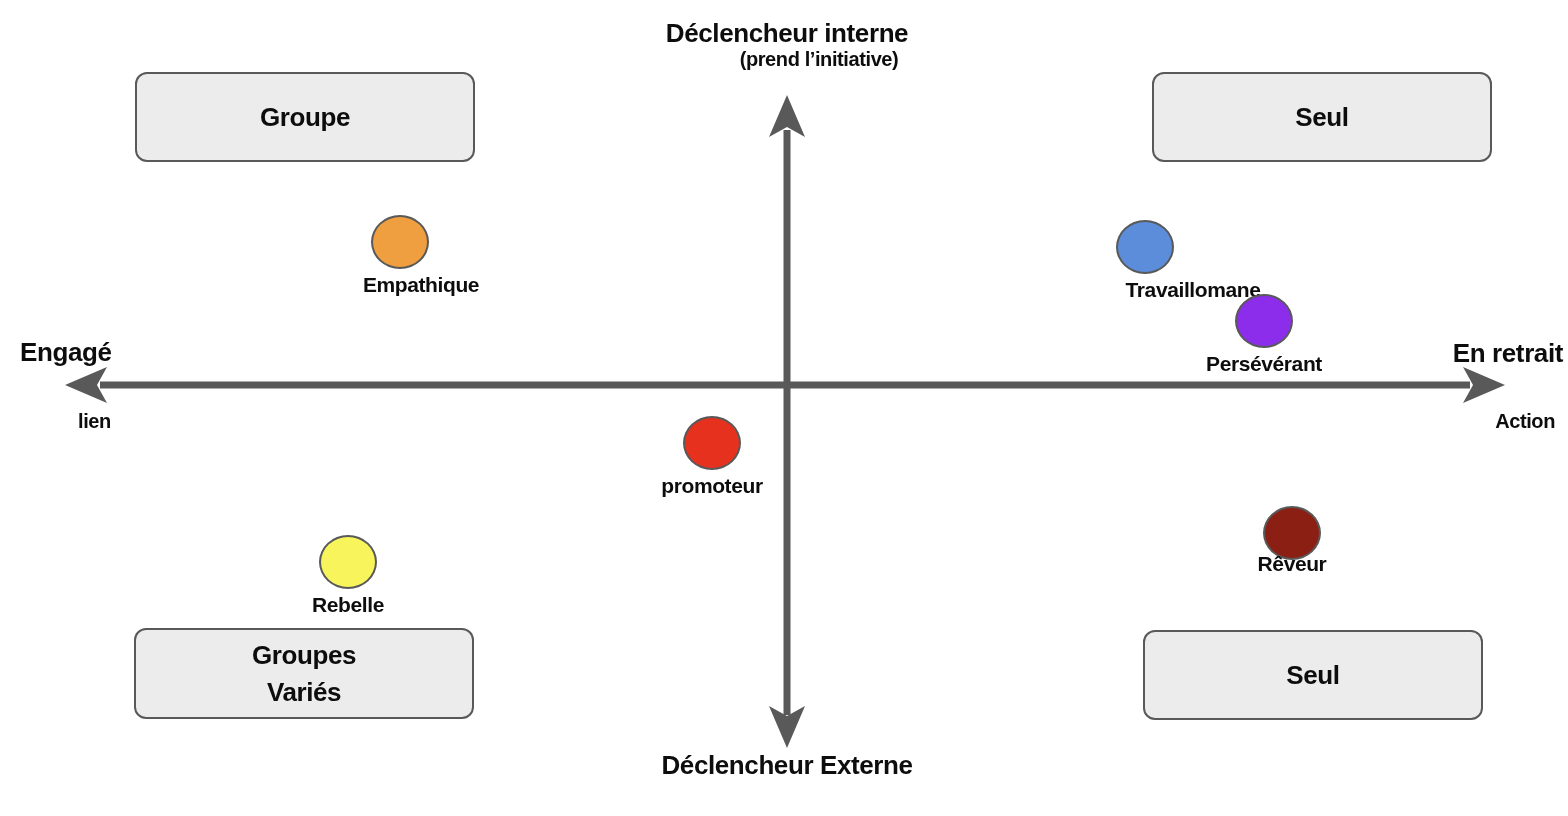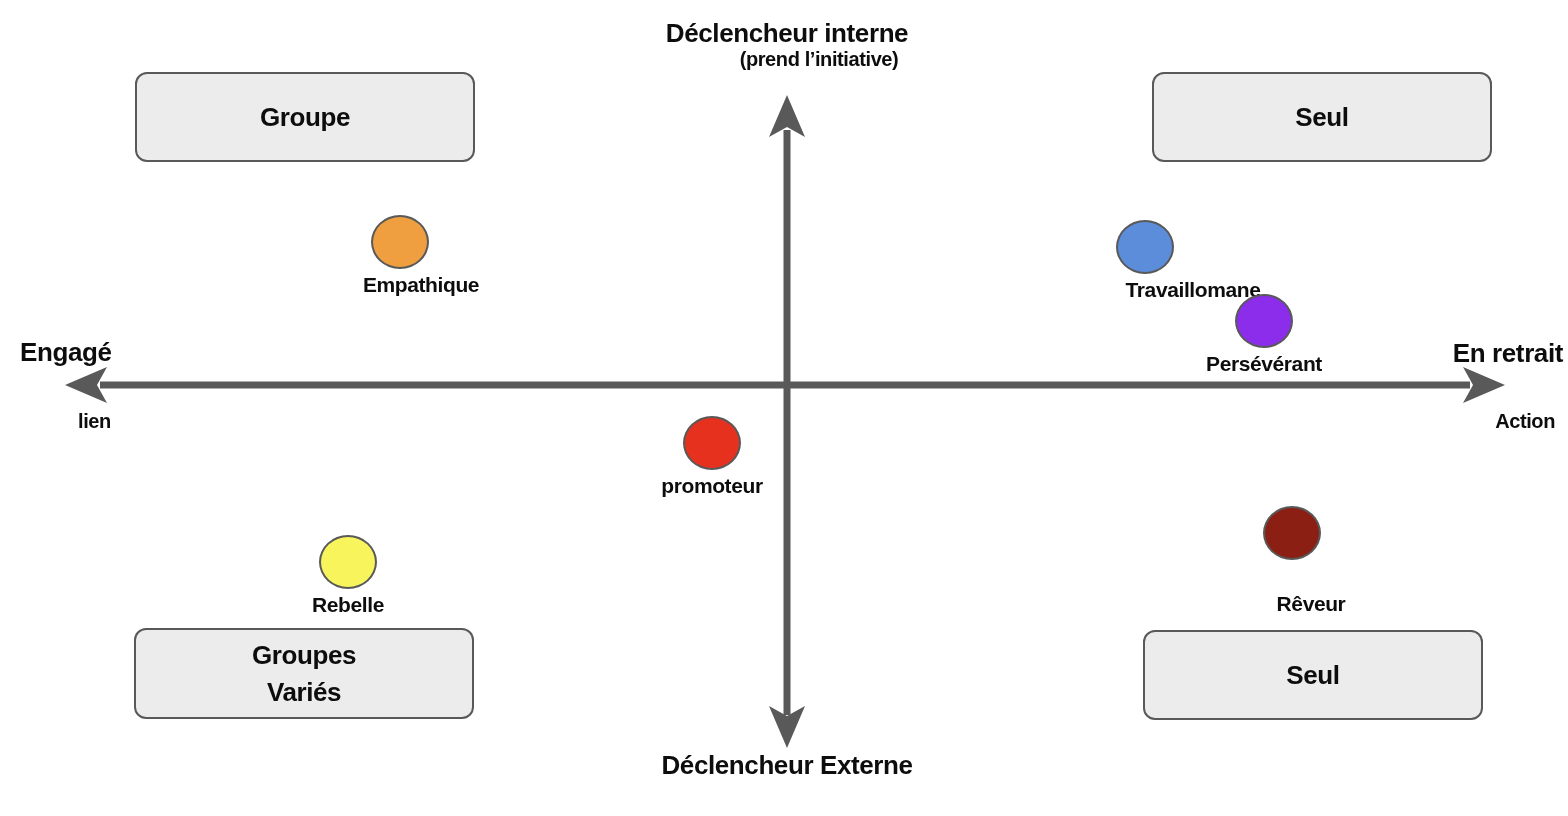--- a/index.html
+++ b/index.html
@@ -102,18 +102,18 @@
   <div id="points-layer">
       <div class="dot" style="left: 371px; top: 215px; background: rgb(239, 159, 64);"></div>
       <div class="dot-label" style="left: 421px; top: 273px;">Empathique</div>
       <div class="dot" style="left: 1116px; top: 220px; background: rgb(91, 141, 219);"></div>
       <div class="dot-label" style="left: 1145px; top: 278px; margin-left: 48px;">Travaillomane</div>
       <div class="dot" style="left: 1235px; top: 294px; background: rgb(140, 45, 236);"></div>
       <div class="dot-label" style="left: 1264px; top: 352px;">Persévérant</div>
       <div class="dot" style="left: 683px; top: 416px; background: rgb(230, 49, 31);"></div>
       <div class="dot-label" style="left: 712px; top: 474px;">promoteur</div>
       <div class="dot" style="left: 1263px; top: 506px; background: rgb(140, 31, 20);"></div>
-      <div class="dot-label" style="left: 1292px; top: 592px; margin-left: 19px;">Rêveur</div>
+      <div class="dot-label" style="left: 1292px; top: 552px;">Rêveur</div>
       <div class="dot" style="left: 319px; top: 535px; background: rgb(247, 244, 92);"></div>
       <div class="dot-label" style="left: 348px; top: 593px;">Rebelle</div>
     </div>
 
 </div>
 
 </body></html>

